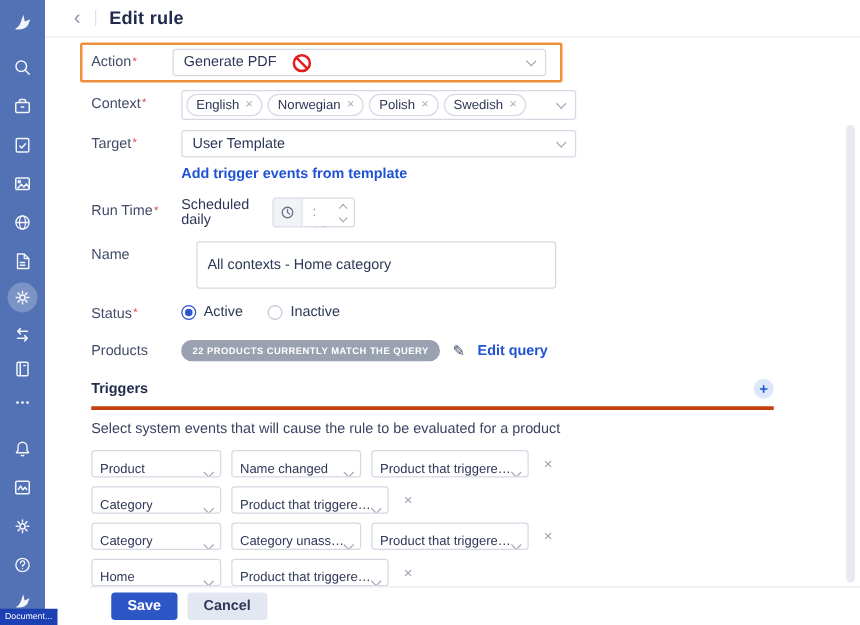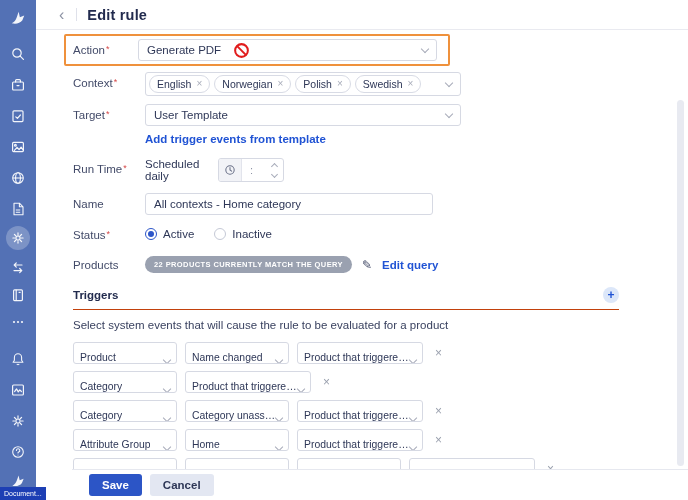--- a/index.html
+++ b/index.html
@@ -68,42 +68,42 @@
   .clockcell{width:22px;height:22px;background:#f2f3f7;border-right:1px solid #e2e4ec;
              display:flex;align-items:center;justify-content:center;color:#6a7188;}
   .tval{padding:0 8px;font-size:11px;color:#2e3757;letter-spacing:.5px;display:flex;gap:4px;flex-direction:column;}
   .tsep{color:#8f94a6;}
   .spin{display:flex;flex-direction:column;padding:0 6px 0 1px;gap:3px;cursor:pointer;}
   .cu{width:4px;height:4px;border-left:1.3px solid #a8acba;border-top:1.3px solid #a8acba;
       transform:rotate(45deg);}
   .cd{width:4px;height:4px;border-left:1.3px solid #a8acba;border-top:1.3px solid #a8acba;
       transform:rotate(225deg);}
 
-  .txt{width:288px;height:22px;border:1px solid #d6d9e3;border-radius:3px;padding:0 8px;
-       font-size:11.5px;color:#2e3757;box-sizing:border-box;font-family:inherit;outline:none;}
+  .txt{width:288px;height:38px;border:1px solid #d6d9e3;border-radius:3px;padding:0 8px;
+       font-size:11.5px;color:#2e3757;box-sizing:border-box;font-family:inherit;outline:none;margin-left:12px;}
 
   
   .radio-row{display:flex;gap:20px;align-items:flex-end;padding-top:4px;}
   .radio{display:flex;align-items:center;gap:6px;font-size:11.5px;color:#2e3757;cursor:pointer;}
   .rdot{width:12px;height:12px;border-radius:50%;box-sizing:border-box;display:flex;
         align-items:center;justify-content:center;background:#fff;}
   .rdot.on{border:1.3px solid #2d56c9;}
   .rdot.on::after{content:"";width:6px;height:6px;border-radius:50%;background:#2d56c9;}
   .rdot.off{border:1.3px solid #c5c9d6;}
 
   
   .prod-row{display:flex;align-items:center;gap:10px;padding-top:2px;}
   .badge{background:#9aa1b0;color:#fff;font-size:7.5px;font-weight:bold;letter-spacing:.4px;
          padding:4px 9px;border-radius:9px;white-space:nowrap;}
   .pencil{color:#3f4764;font-size:12px;line-height:1;}
 
   
   .trig{margin-top:14px;width:546px;}
   .trig-head{display:flex;align-items:center;justify-content:space-between;
-             border-bottom:1px solid #c2410c;padding-bottom:6px;}
+             border-bottom:3px solid #c2410c;padding-bottom:6px;}
   .trig-title{font-size:11.5px;font-weight:bold;color:#222b4e;}
   .plus-btn{width:16px;height:16px;border-radius:50%;background:#dce7f9;color:#2053d4;
             font-size:12px;font-weight:bold;display:flex;align-items:center;justify-content:center;
             cursor:pointer;line-height:1;padding-bottom:1px;box-sizing:border-box;}
   .trig-desc{font-size:11.5px;color:#3a4260;margin-top:9px;}
   .trows{margin-top:11px;}
   .trow{display:flex;align-items:center;gap:8px;margin-bottom:7px;}
   .tsel{width:104px;font-size:10.4px;padding:0 6px;overflow:hidden;align-items:flex-end;}
   .tsel span:first-child{overflow:hidden;text-overflow:ellipsis;}
   .tsel.wide{width:126px;}
@@ -399,24 +399,20 @@
               <span class="chev"></span>
             </div>
             <div class="select tsel wide">
               <span>Product that triggered event</span>
               <span class="chev"></span>
             </div>
             <span class="trem">×</span>
           </div>
           <div class="trow">
             <div class="select tsel">
-              <span>Attribute Group</span>
-              <span class="chev"></span>
-            </div>
-            <div class="select tsel">
               <span>Home</span>
               <span class="chev"></span>
             </div>
             <div class="select tsel wide">
               <span>Product that triggered event</span>
               <span class="chev"></span>
             </div>
             <span class="trem">×</span>
           </div>
           <div class="trow">

